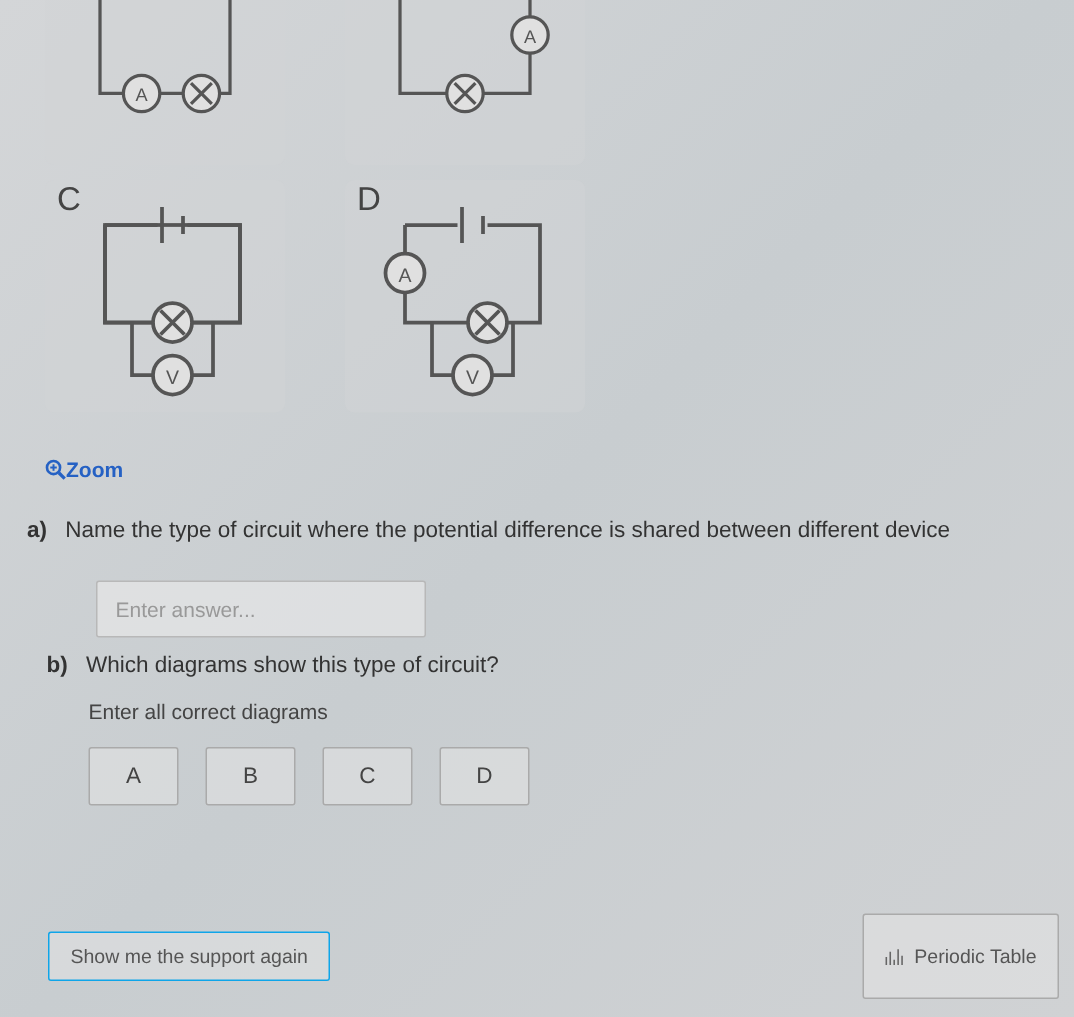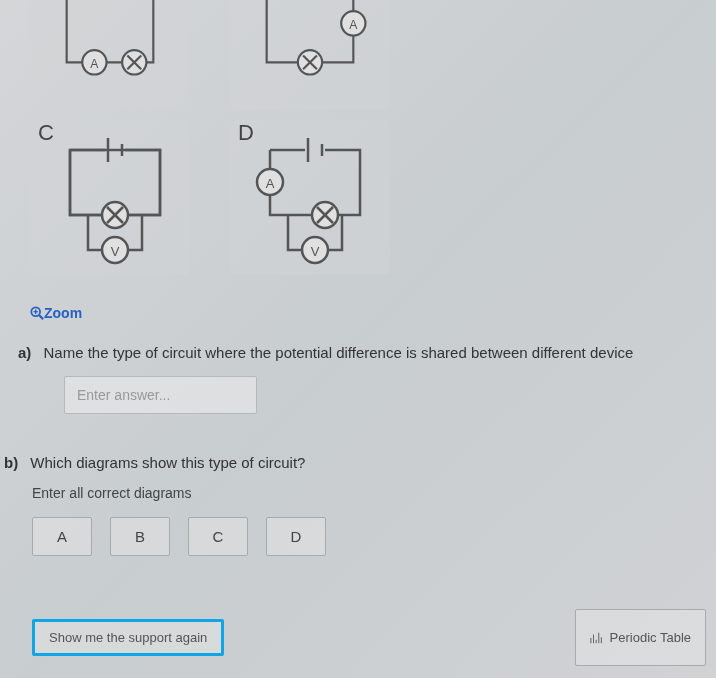--- a/index.html
+++ b/index.html
@@ -52,40 +52,39 @@
     .zoom-icon {
       width: 14px;
       height: 14px;
     }
     .question-section {
       padding: 20px 5px 10px 18px;
     }
     .question-a {
       font-size: 15px;
       color: #333;
-      margin-bottom: 15px;
+      margin-bottom: 25px;
     }
     .question-a .label {
       font-weight: bold;
       margin-right: 8px;
     }
     .answer-input {
       margin-left: 46px;
       padding: 10px 12px;
-      width: 193px;
+      width: 220px;
       border: 1px solid #b8b8b8;
       background: rgba(235,235,235,0.6);
       font-size: 14px;
       color: #888;
       border-radius: 2px;
     }
     .answer-input::placeholder { color: #999; }
     .question-b {
-      margin-top: 30px;
-      padding-left: 4px;
+      padding-left: 31px;
     }
     .question-b .label {
       font-weight: bold;
       margin-right: 8px;
     }
     .question-b-text {
       font-size: 15px;
       color: #333;
       margin-bottom: 14px;
     }
@@ -115,21 +114,21 @@
       position: absolute;
       bottom: 12px;
       left: 32px;
       right: 10px;
       display: flex;
       justify-content: space-between;
       align-items: center;
     }
     .support-btn {
       padding: 8px 14px;
-      border: 3px solid #0ea5e9;
+      border: 1px solid #0ea5e9;
       background: rgba(230,230,230,0.5);
       font-size: 13px;
       color: #555;
       cursor: pointer;
       border-radius: 2px;
     }
     .periodic-btn {
       padding: 20px 14px;
       border: 1px solid #aaa;
       background: rgba(230,230,230,0.5);

